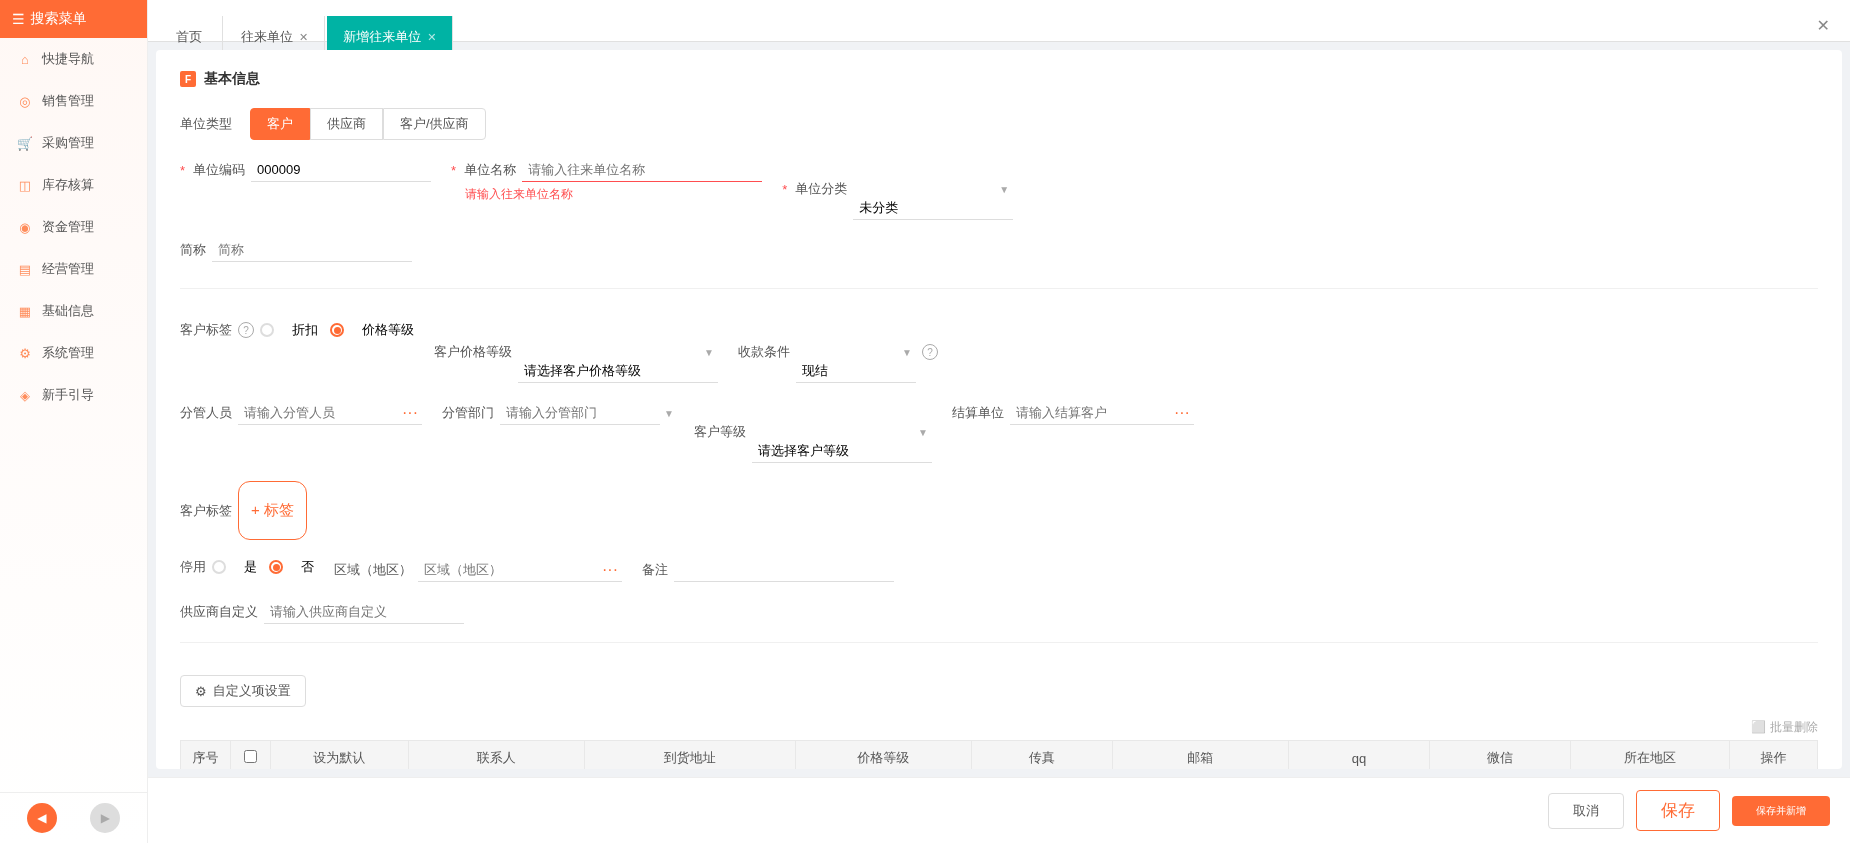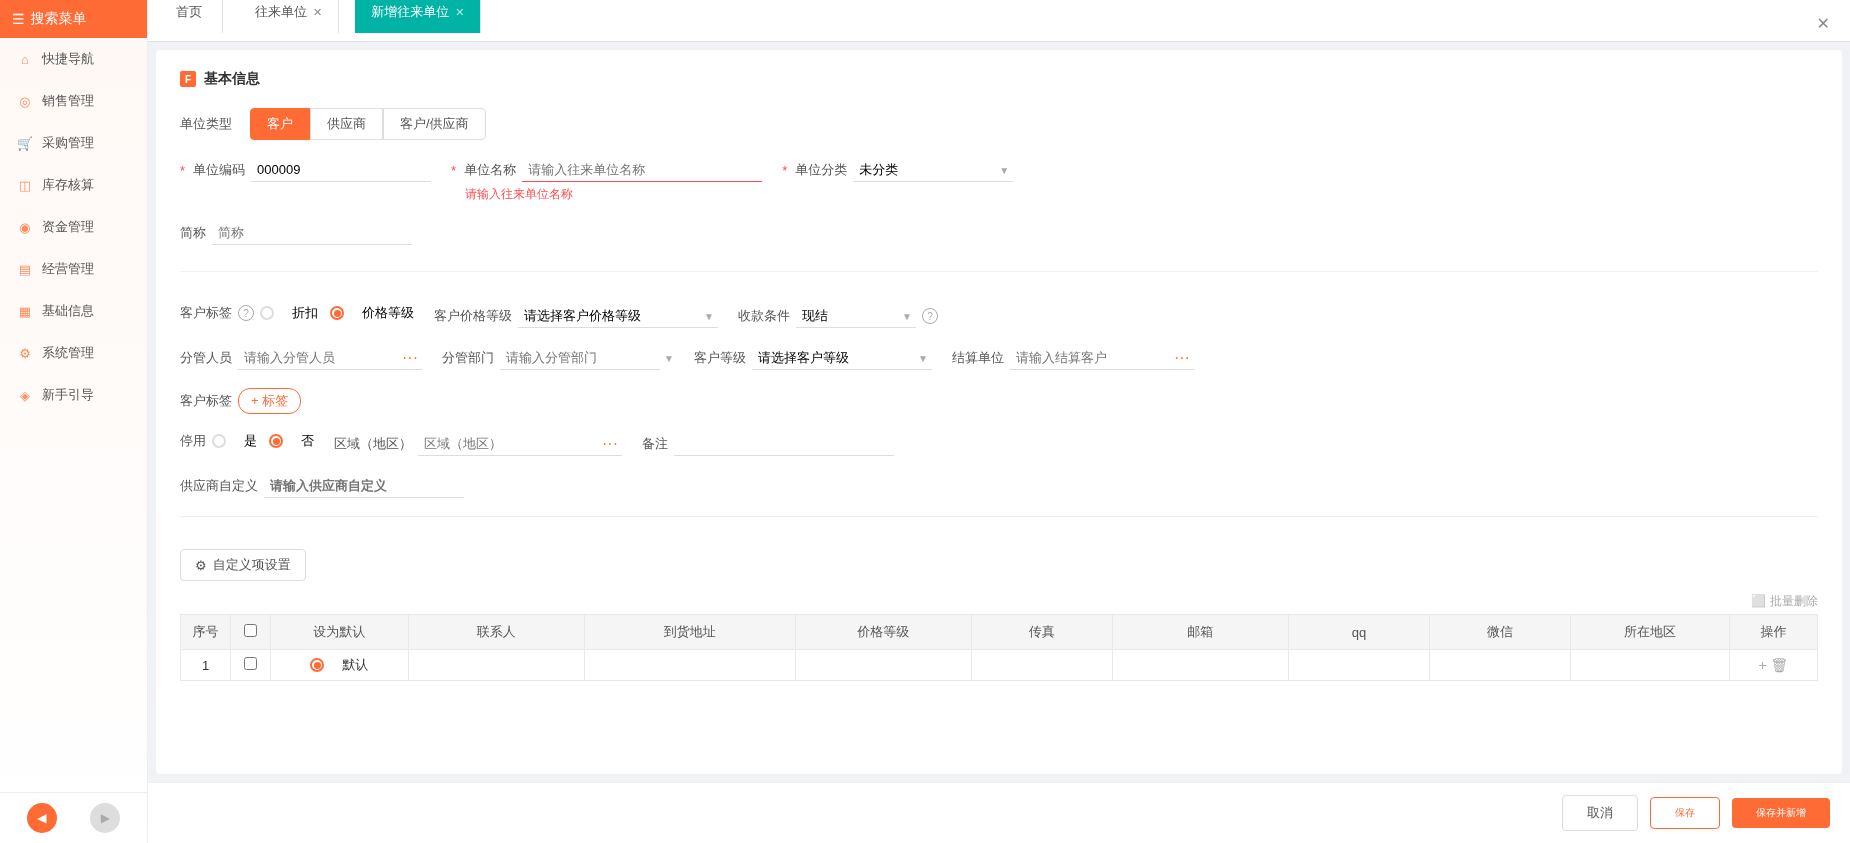--- a/index.html
+++ b/index.html
@@ -56,26 +56,26 @@
       flex: 1;
       display: flex;
       flex-direction: column;
       background: #f0f2f5;
       overflow: hidden;
     }
 
     
     .tab-bar {
       display: flex;
-      align-items: flex-end;
+      align-items: flex-start;
       background: #fff;
       border-bottom: 1px solid #e0e0e0;
       height: 42px;
-      padding: 8px 8px;
-      gap: 16px;
+      padding: 16px 8px;
+      gap: 2px;
     }
     .tab {
       display: flex;
       align-items: center;
       padding: 0 16px;
       height: 42px;
       cursor: pointer;
       font-size: 13px;
       color: #555;
       border-right: 1px solid #e0e0e0;
@@ -168,20 +168,21 @@
     .form-select {
       border: none;
       border-bottom: 1px solid #ddd;
       padding: 4px 24px 4px 6px;
       font-size: 13px;
       background: transparent;
       outline: none;
       appearance: none;
       cursor: pointer;
       min-width: 140px;
+      margin-top: 38px;
     }
     .select-wrapper {
       position: relative;
       display: inline-flex;
       align-items: center;
     }
     .select-arrow {
       position: absolute;
       right: 4px;
       pointer-events: none;
@@ -256,23 +257,23 @@
       width: 7px; height: 7px;
       background: #ff6b35;
       border-radius: 50%;
     }
 
     
     .tag-add-btn {
       border: 1px solid #ff6b35;
       color: #ff6b35;
       border-radius: 12px;
-      padding: 3px 12px;
-      cursor: pointer;
-      font-size: 13px;
+      padding: 19px 12px;
+      cursor: pointer;
+      font-size: 15px;
       background: transparent;
     }
 
     
     .help-icon {
       width: 16px; height: 16px;
       border: 1px solid #aaa;
       border-radius: 50%;
       display: inline-flex; align-items: center; justify-content: center;
       font-size: 10px;
@@ -342,21 +343,21 @@
       cursor: pointer;
       font-size: 13px;
     }
     .btn-save {
       padding: 8px 24px;
       border: 1px solid #ff6b35;
       border-radius: 4px;
       background: #fff;
       color: #ff6b35;
       cursor: pointer;
-      font-size: 10px;
+      font-size: 17px;
     }
     .btn-save-new {
       padding: 8px 24px;
       border-radius: 4px;
       background: #ff6b35;
       color: #fff;
       cursor: pointer;
       font-size: 10px;
       border: none;
     }
@@ -600,21 +601,21 @@
 
       <div class="form-group">
         <span class="form-label">备注</span>
         <input class="form-input" type="text" style="width: 220px;">
       </div>
     </div>
 
     <div class="form-row">
       <div class="form-group">
         <span class="form-label">供应商自定义</span>
-        <input class="form-input" type="text" placeholder="请输入供应商自定义" style="width: 200px; font-weight: bold;">
+        <input class="form-input" type="text" placeholder="请输入供应商自定义" style="width: 200px;">
       </div>
     </div>
 
     <div class="divider-section"></div>
 
     <button class="settings-btn">
       <span>⚙</span>
       <span>自定义项设置</span>
     </button>
 

